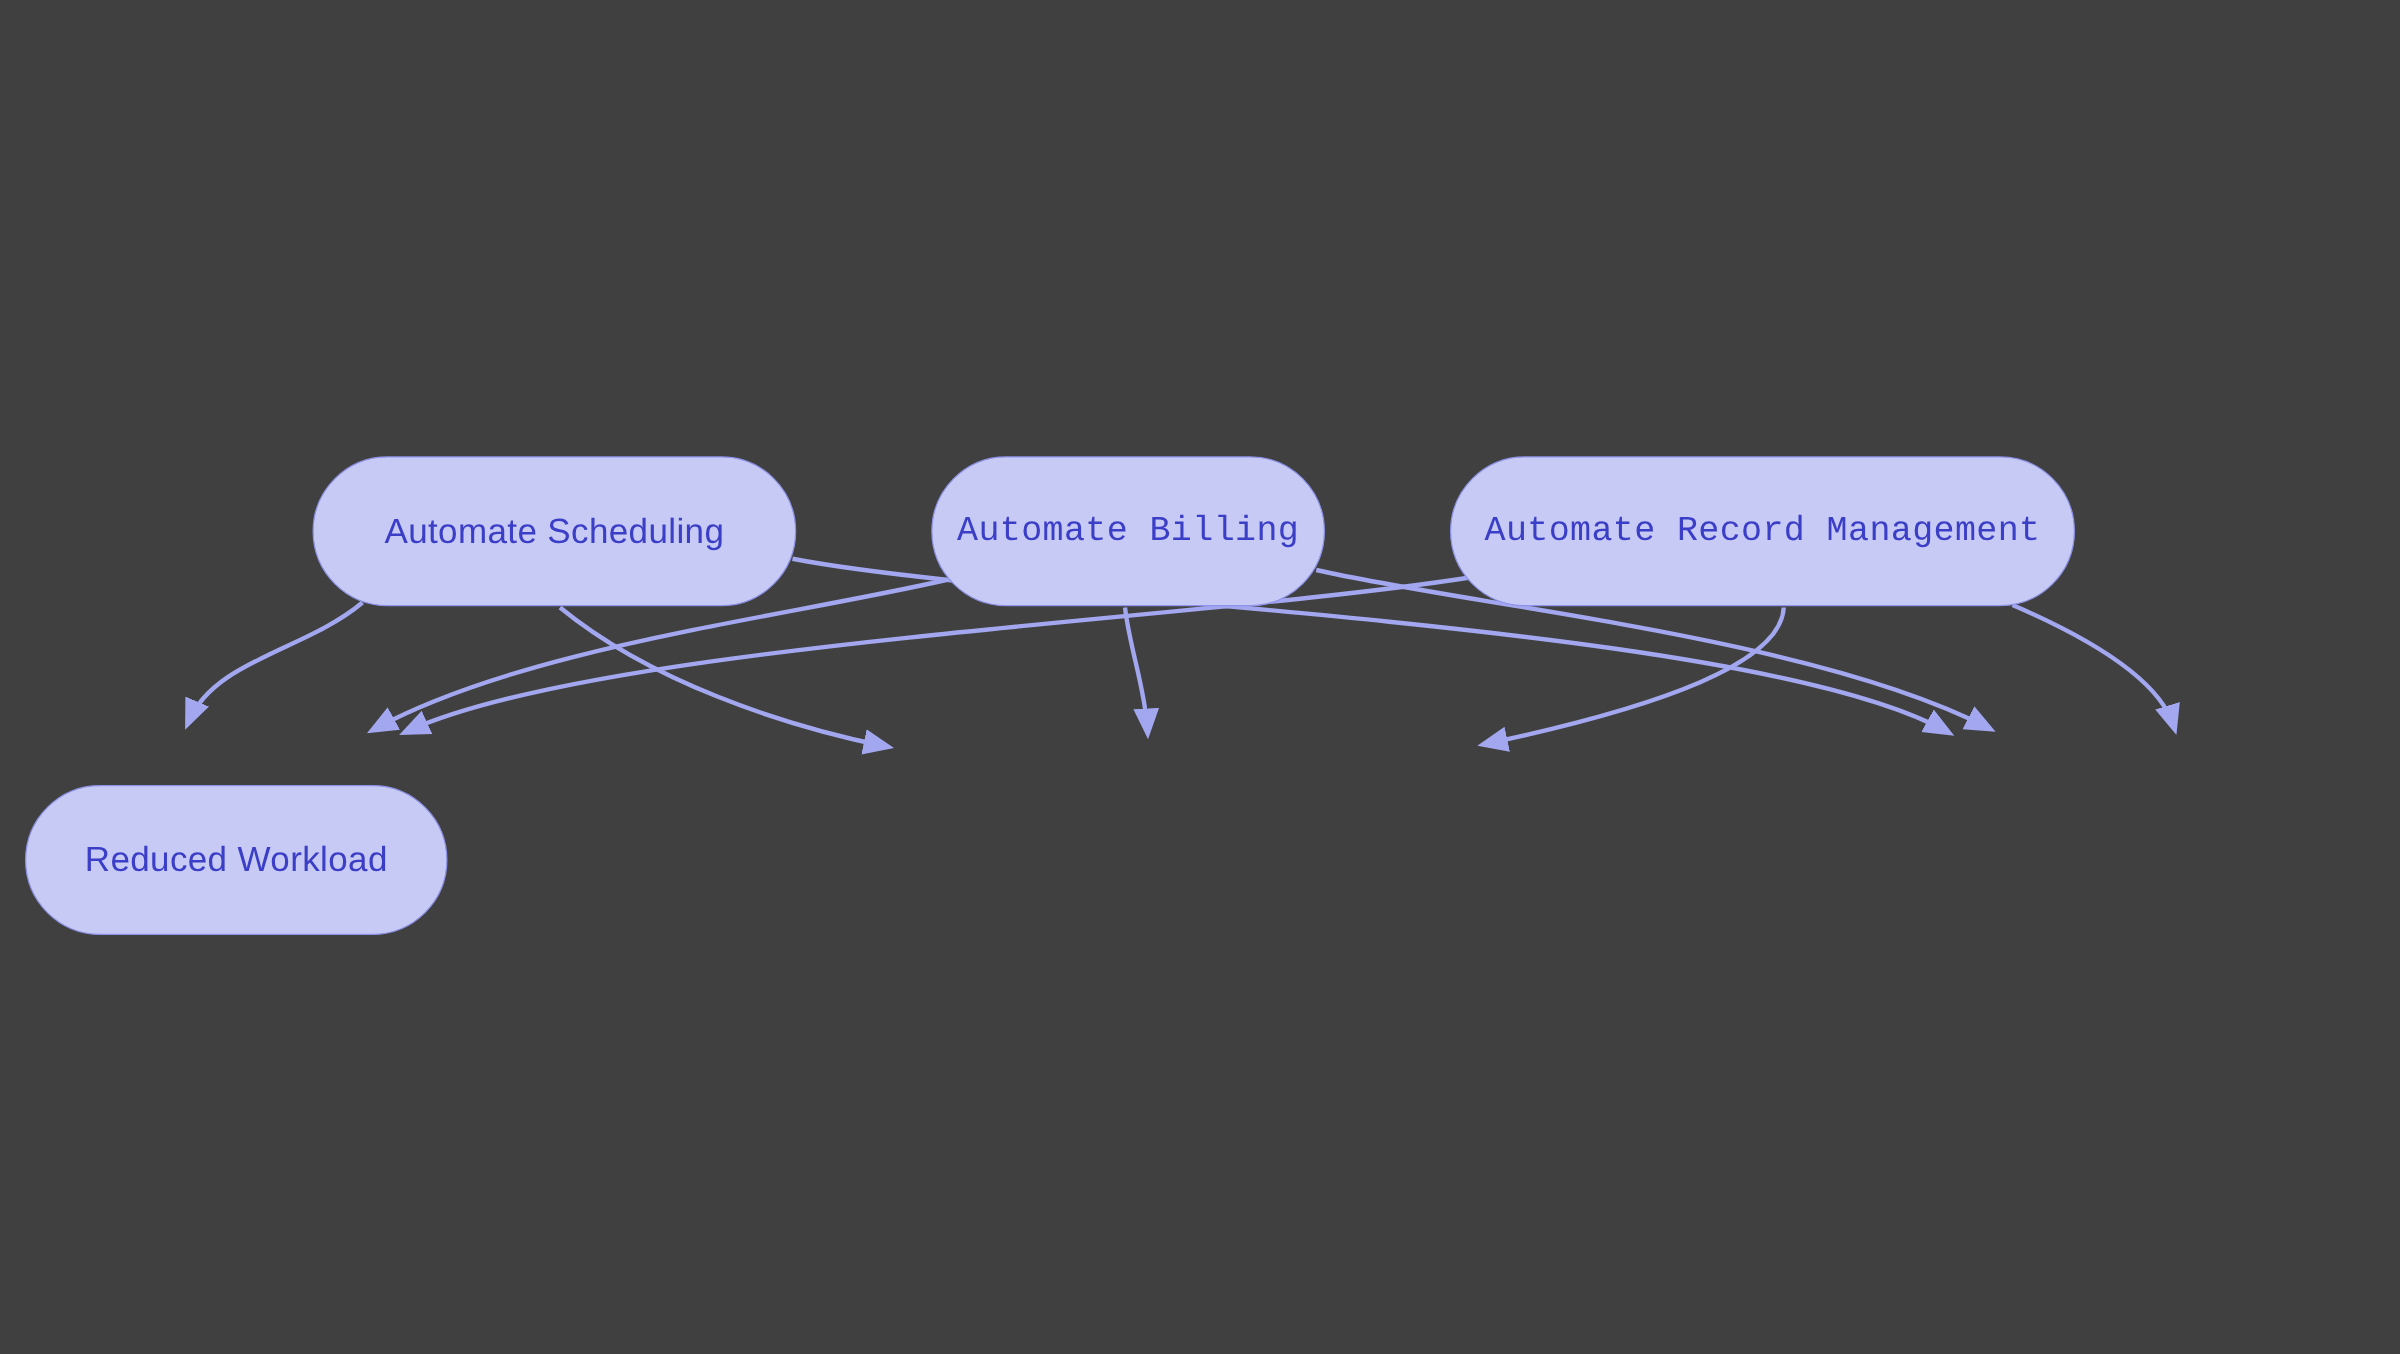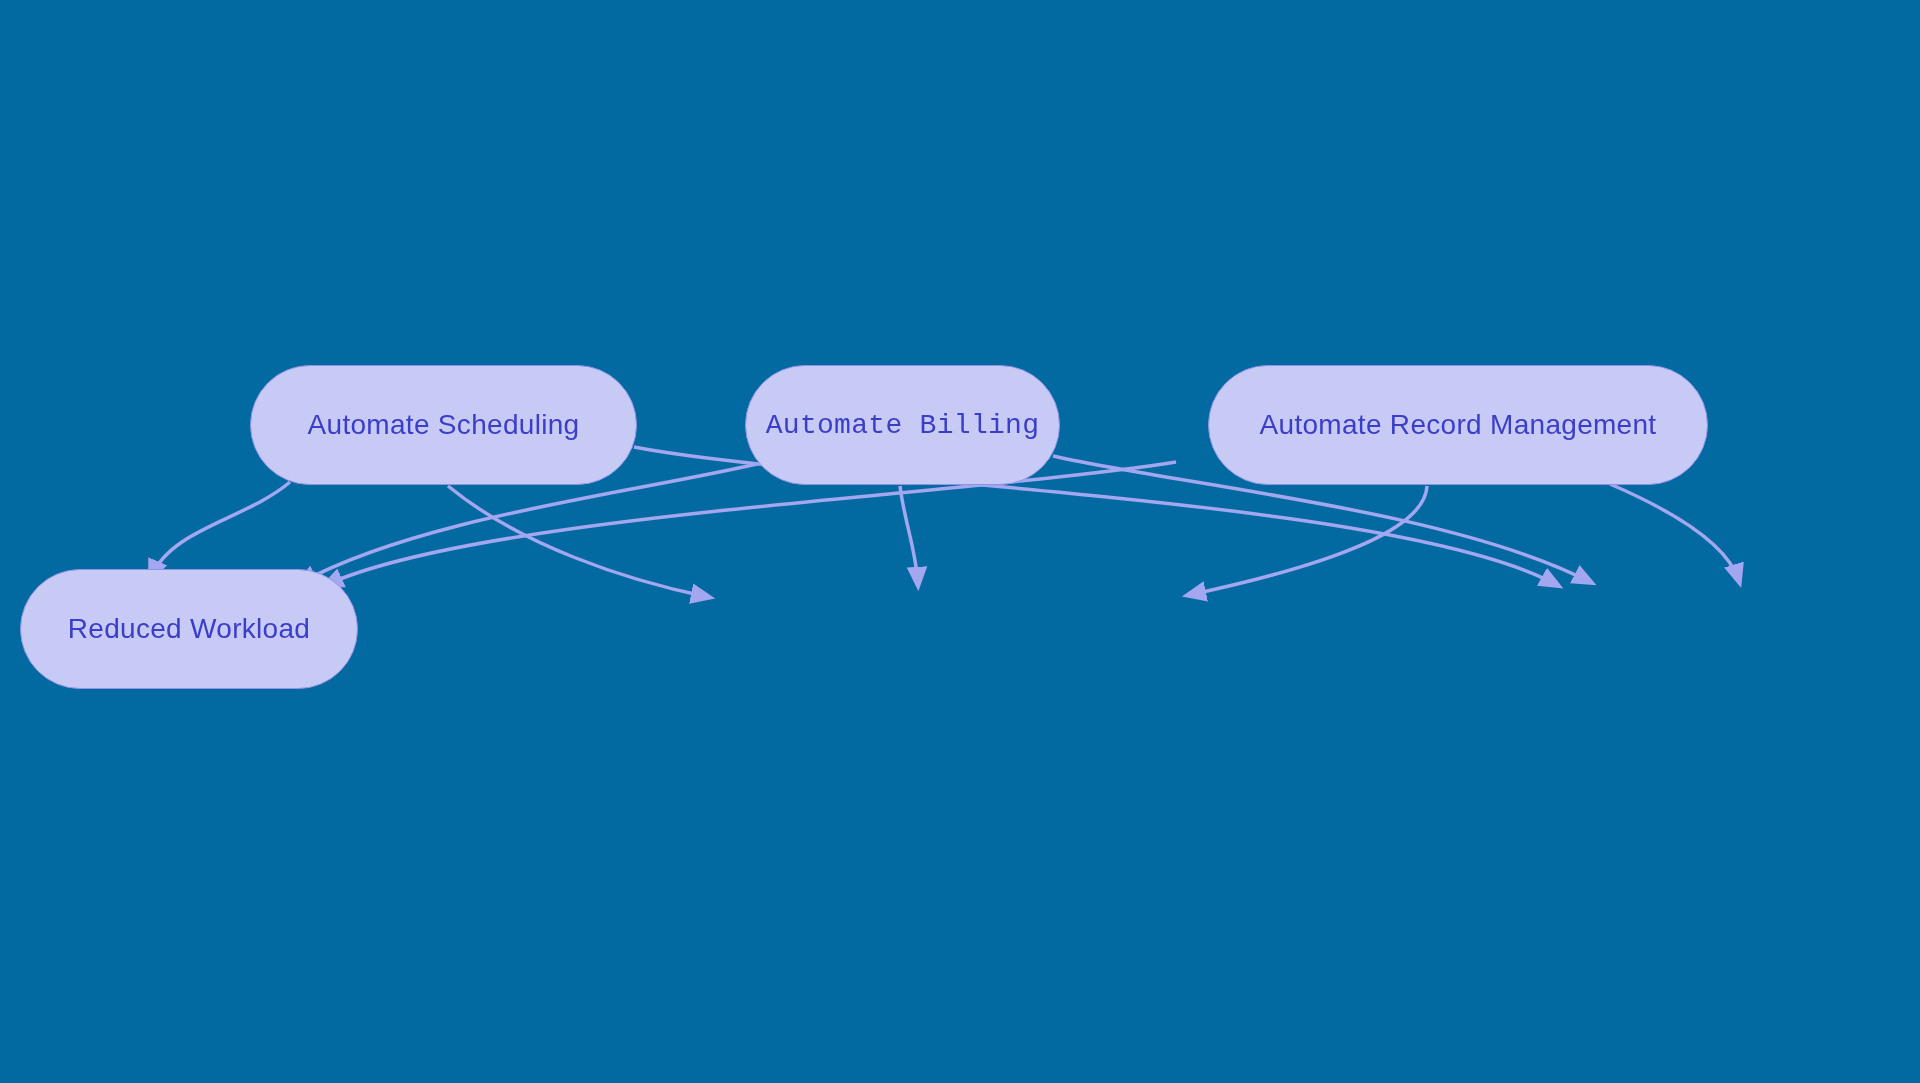--- a/index.html
+++ b/index.html
@@ -5,21 +5,21 @@
   html, body {
     margin: 0;
     padding: 0;
     background: #ffffff;
     font-family: "Liberation Sans", sans-serif;
   }
   .canvas {
     position: relative;
     width: 1920px;
     height: 1083px;
-    background: #0369a1;
+    background: #404040;
     overflow: hidden;
   }
   .edges {
     position: absolute;
     left: 0;
     top: 0;
     width: 1920px;
     height: 1083px;
   }
   .node {
@@ -33,22 +33,22 @@
     font-size: 28px;
     letter-spacing: 0.3px;
     display: flex;
     align-items: center;
     justify-content: center;
     white-space: nowrap;
     user-select: none;
   }
   .n-scheduling { left: 250px;  top: 365px; width: 387px; }
   .n-billing    { left: 745px;  top: 365px; width: 315px; font-family: Liberation Mono, monospace; }
-  .n-record     { left: 1208px; top: 365px; width: 500px; }
-  .n-reduced    { left: 20px;   top: 569px; width: 338px; }
+  .n-record     { left: 1160px; top: 365px; width: 500px; font-family: Liberation Mono, monospace; }
+  .n-reduced    { left: 20px;   top: 628px; width: 338px; }
   .n-decreased  { left: 720px;  top: 593px; width: 460px; }
   .n-improved   { left: 1508px; top: 593px; width: 399px; }
 </style>
 </head>
 <body>
 
 <div class="canvas">
 
   <svg class="edges" viewBox="0 0 1920 1083" xmlns="http://www.w3.org/2000/svg">
     <defs>

